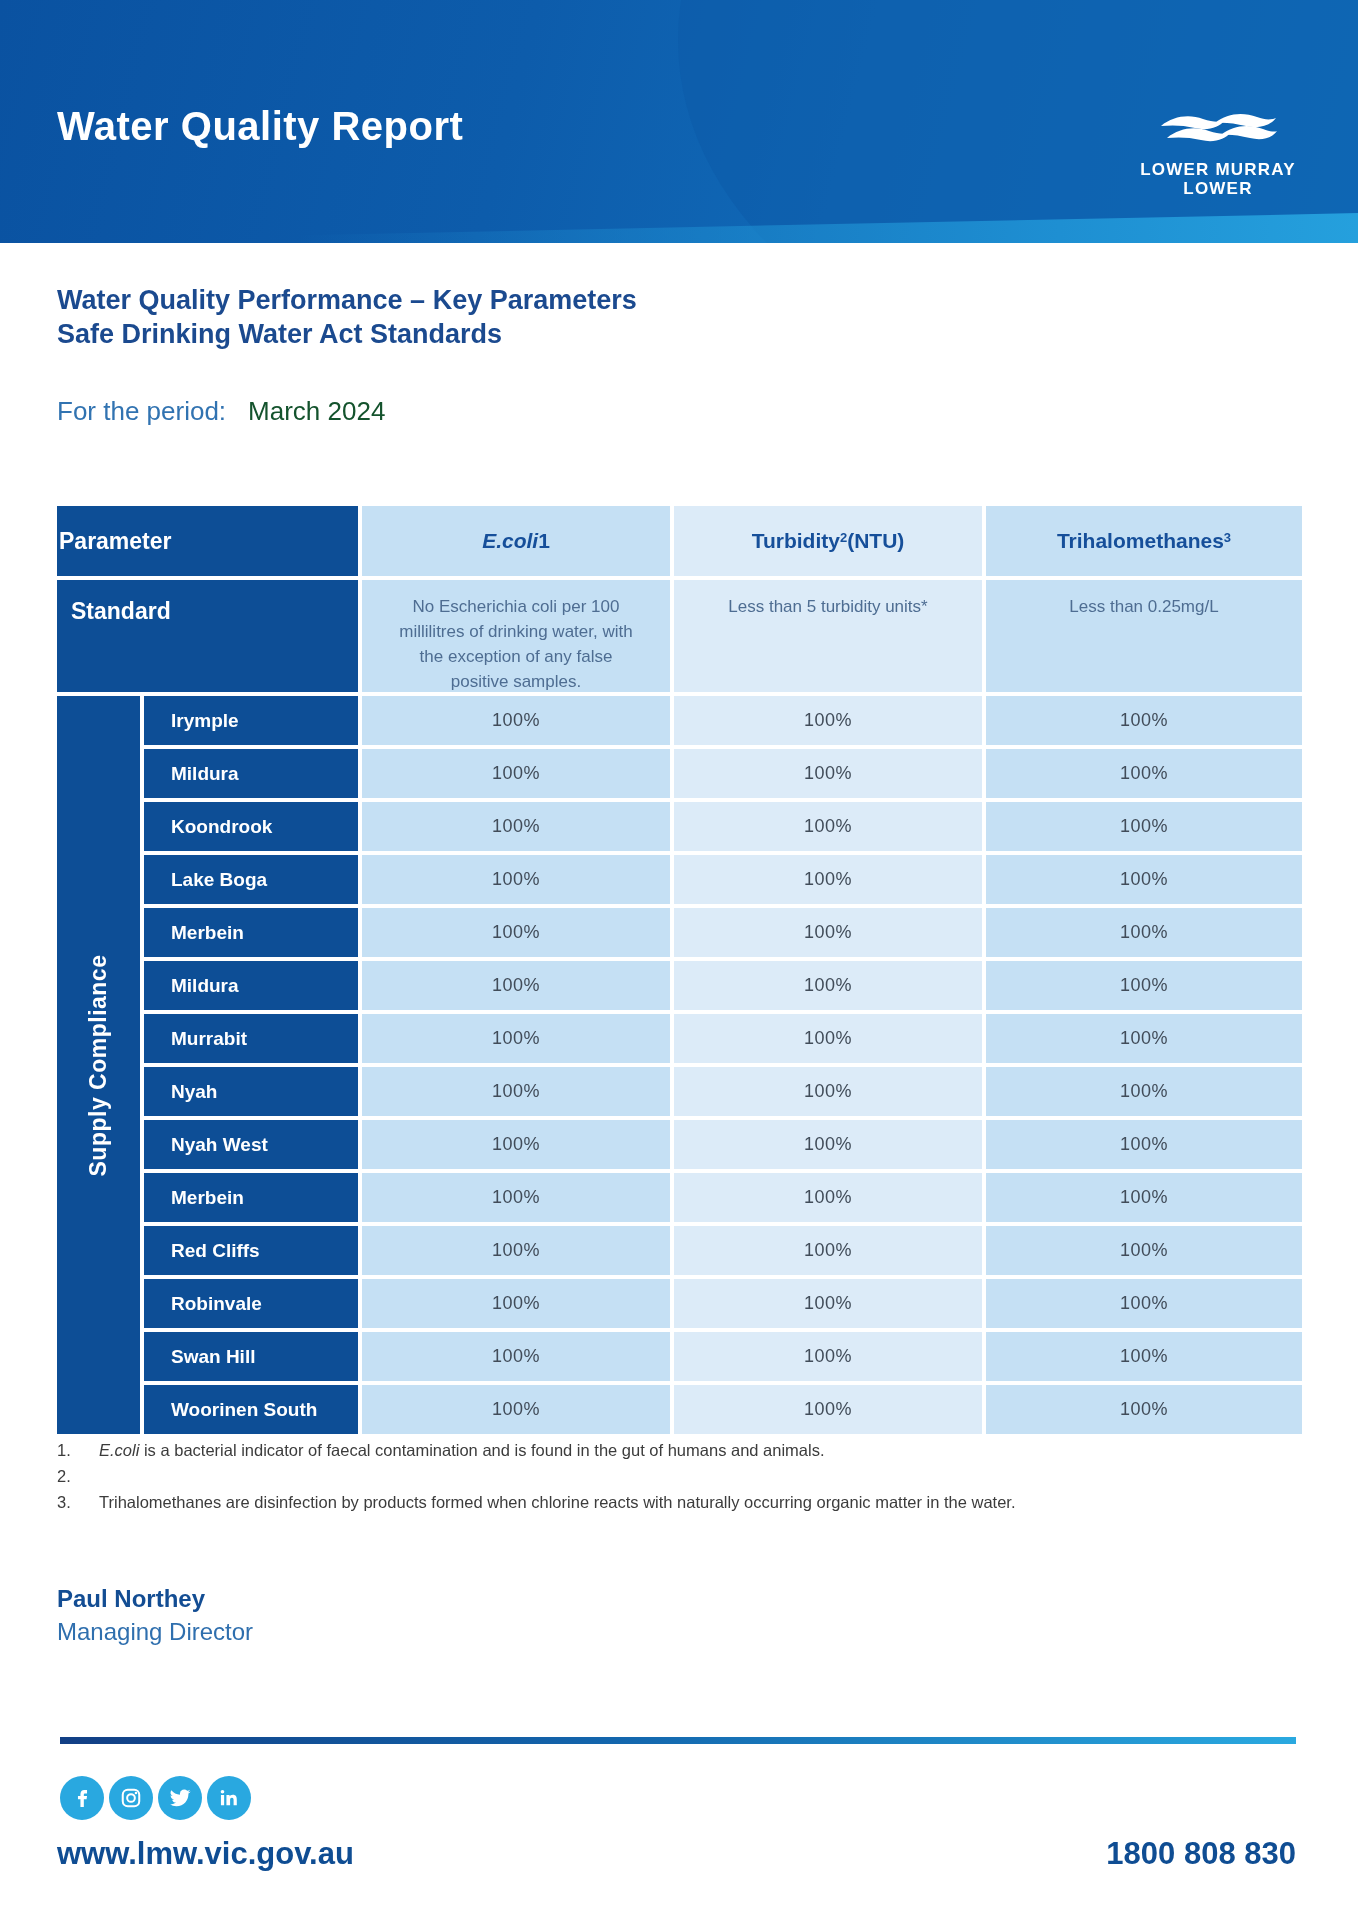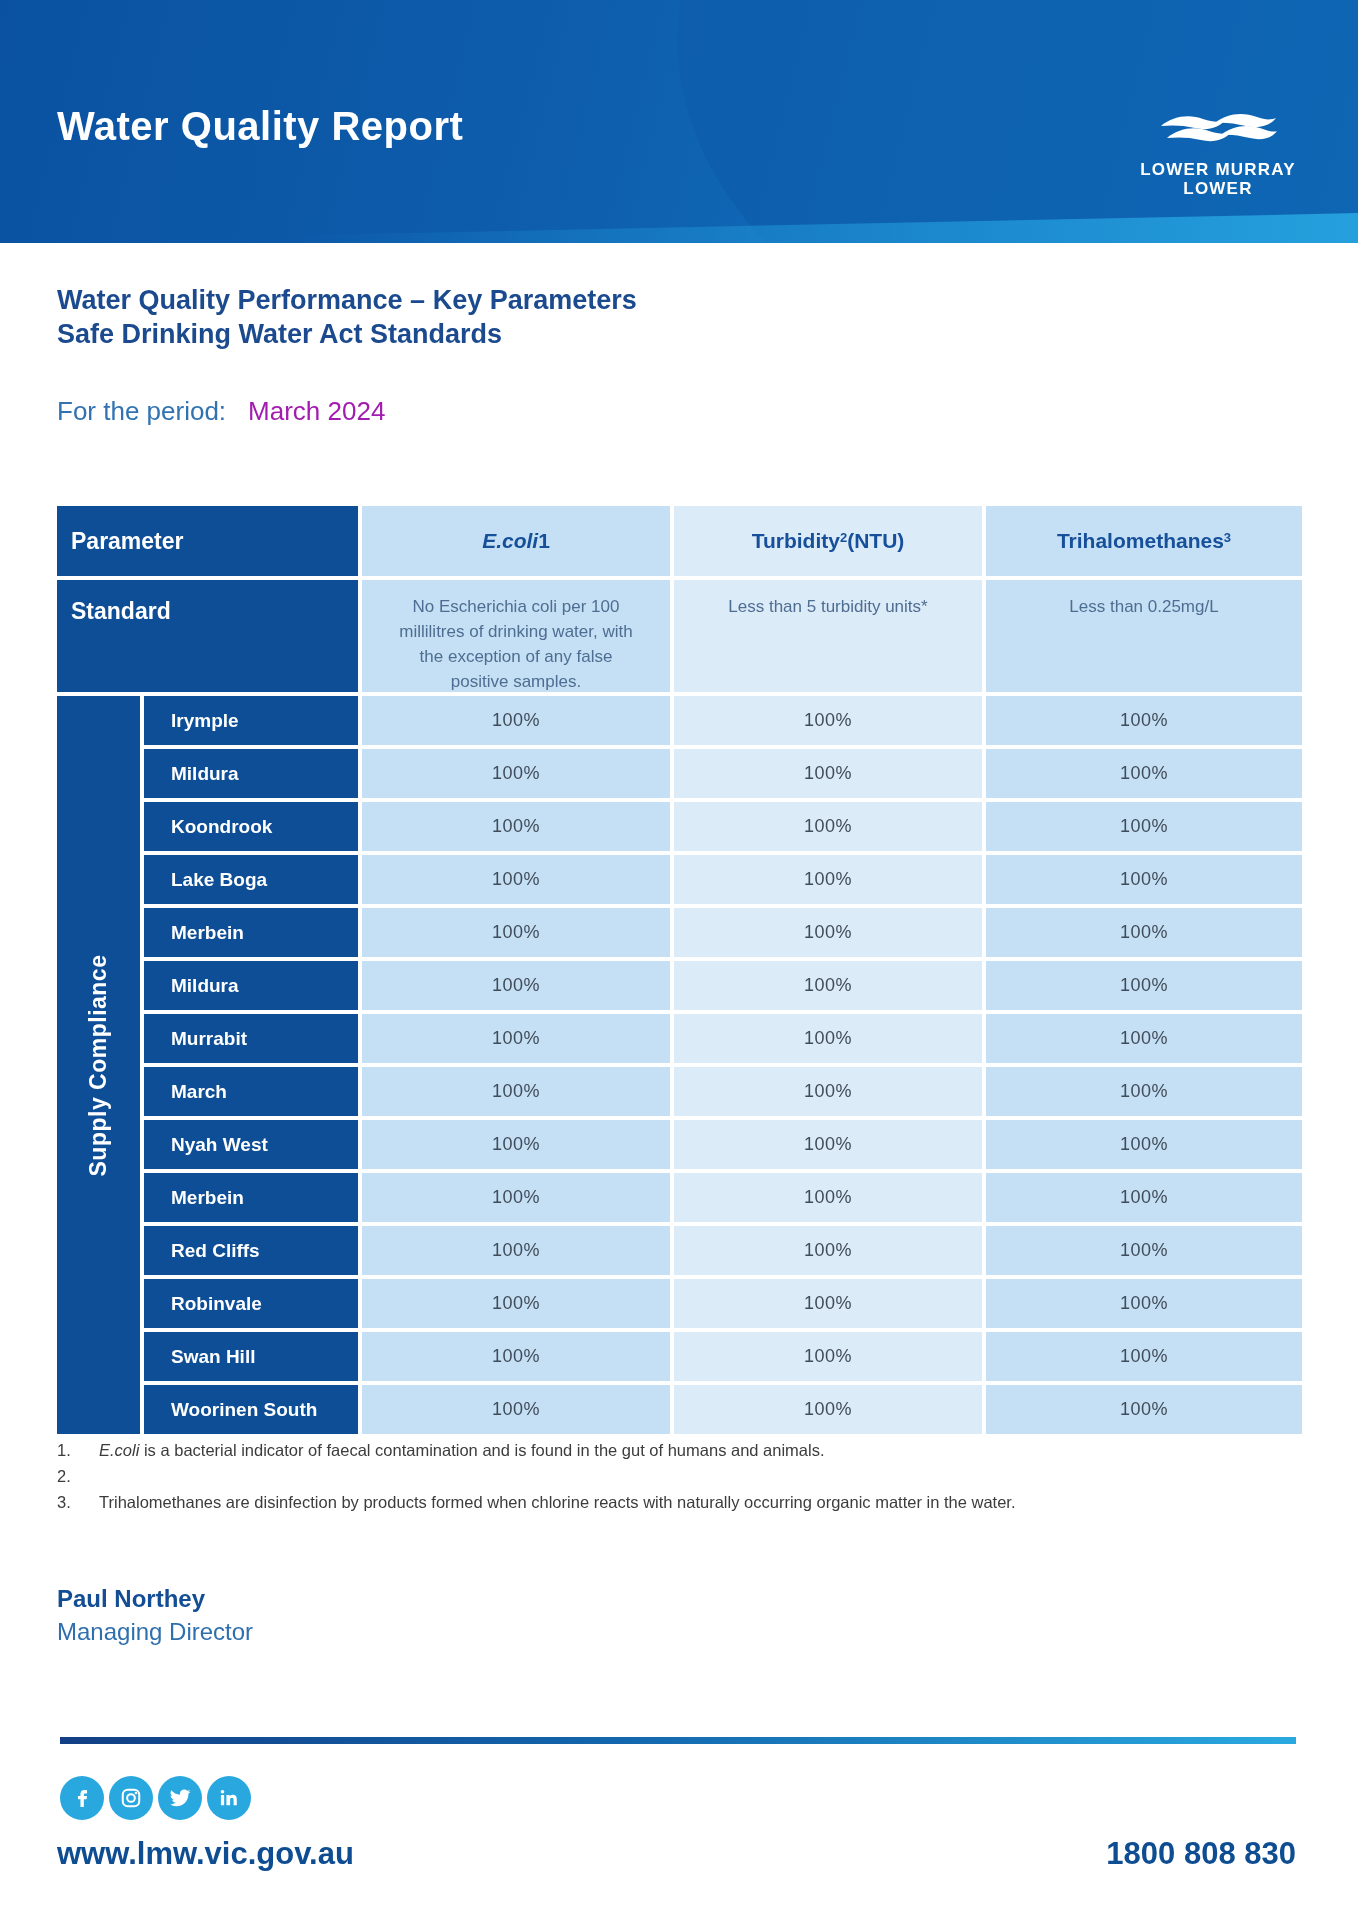--- a/index.html
+++ b/index.html
@@ -20,33 +20,33 @@
           font-size:40px; font-weight:bold; letter-spacing:.5px; }
   .logo { position:absolute; left:1128px; top:112px; width:180px; text-align:center; color:#ffffff; }
   .logo svg { display:block; margin:0 auto 10px auto; }
   .logo-line { font-size:17px; font-weight:bold; letter-spacing:1.2px; line-height:19px; }
 
   
   .intro-heading { position:absolute; left:57px; top:283px; color:#1b4a8f;
           font-size:27px; font-weight:bold; line-height:34px; }
   .period { position:absolute; left:57px; top:396px; font-size:26px; }
   .period-label { color:#3173b1; }
-  .period-value { color:#a21caf; margin-left:22px; }
+  .period-value { color:#14532d; margin-left:22px; }
 
   
   .grid { position:absolute; left:57px; top:506px; width:1245px;
           display:grid;
           grid-template-columns:83px 214px 308px 308px 316px;
           grid-template-rows:70px 112px repeat(14, 49px);
           gap:4px; }
   .cell { display:flex; align-items:center; }
   .dark  { background:#0d4e96; color:#ffffff; }
   .lightA { background:#c5e0f4; }
   .lightB { background:#dcebf8; }
-  .cell-param { grid-row:1; grid-column:1 / span 2; font-size:23px; font-weight:bold; padding-left:14px; }
+  .cell-param { grid-row:1; grid-column:1 / span 2; font-size:23px; font-weight:bold; padding-left:2px; }
   .col-head { justify-content:center; color:#164f9a; font-size:21px; font-weight:bold; }
   .col-head .ital { font-style:italic; }
   .col-head sup { font-size:13px; line-height:1; margin-top:-8px; }
   .cell-standard { grid-row:2; grid-column:1 / span 2; font-size:23px; font-weight:bold;
           padding-left:14px; align-items:flex-start; padding-top:18px; }
   .std { grid-row:2; color:#4e6d92; font-size:17px; line-height:25px; text-align:center;
          align-items:flex-start; justify-content:center; padding:14px 36px 0 36px; }
   .strip { grid-column:1; grid-row:3 / span 14; justify-content:center; }
   .strip-label { transform:rotate(-90deg); white-space:nowrap; color:#ffffff;
          font-size:23px; font-weight:bold; letter-spacing:.5px; }
@@ -151,21 +151,21 @@
       <div class="cell val lightB" style="grid-area: 7 / 4;">100%</div>
       <div class="cell val lightA" style="grid-area: 7 / 5;">100%</div>
       <div class="cell dark town" style="grid-area: 8 / 2;">Mildura</div>
       <div class="cell val lightA" style="grid-area: 8 / 3;">100%</div>
       <div class="cell val lightB" style="grid-area: 8 / 4;">100%</div>
       <div class="cell val lightA" style="grid-area: 8 / 5;">100%</div>
       <div class="cell dark town" style="grid-area: 9 / 2;">Murrabit</div>
       <div class="cell val lightA" style="grid-area: 9 / 3;">100%</div>
       <div class="cell val lightB" style="grid-area: 9 / 4;">100%</div>
       <div class="cell val lightA" style="grid-area: 9 / 5;">100%</div>
-      <div class="cell dark town" style="grid-area: 10 / 2;">March</div>
+      <div class="cell dark town" style="grid-area: 10 / 2;">Nyah</div>
       <div class="cell val lightA" style="grid-area: 10 / 3;">100%</div>
       <div class="cell val lightB" style="grid-area: 10 / 4;">100%</div>
       <div class="cell val lightA" style="grid-area: 10 / 5;">100%</div>
       <div class="cell dark town" style="grid-area: 11 / 2;">Nyah West</div>
       <div class="cell val lightA" style="grid-area: 11 / 3;">100%</div>
       <div class="cell val lightB" style="grid-area: 11 / 4;">100%</div>
       <div class="cell val lightA" style="grid-area: 11 / 5;">100%</div>
       <div class="cell dark town" style="grid-area: 12 / 2;">Merbein</div>
       <div class="cell val lightA" style="grid-area: 12 / 3;">100%</div>
       <div class="cell val lightB" style="grid-area: 12 / 4;">100%</div>

